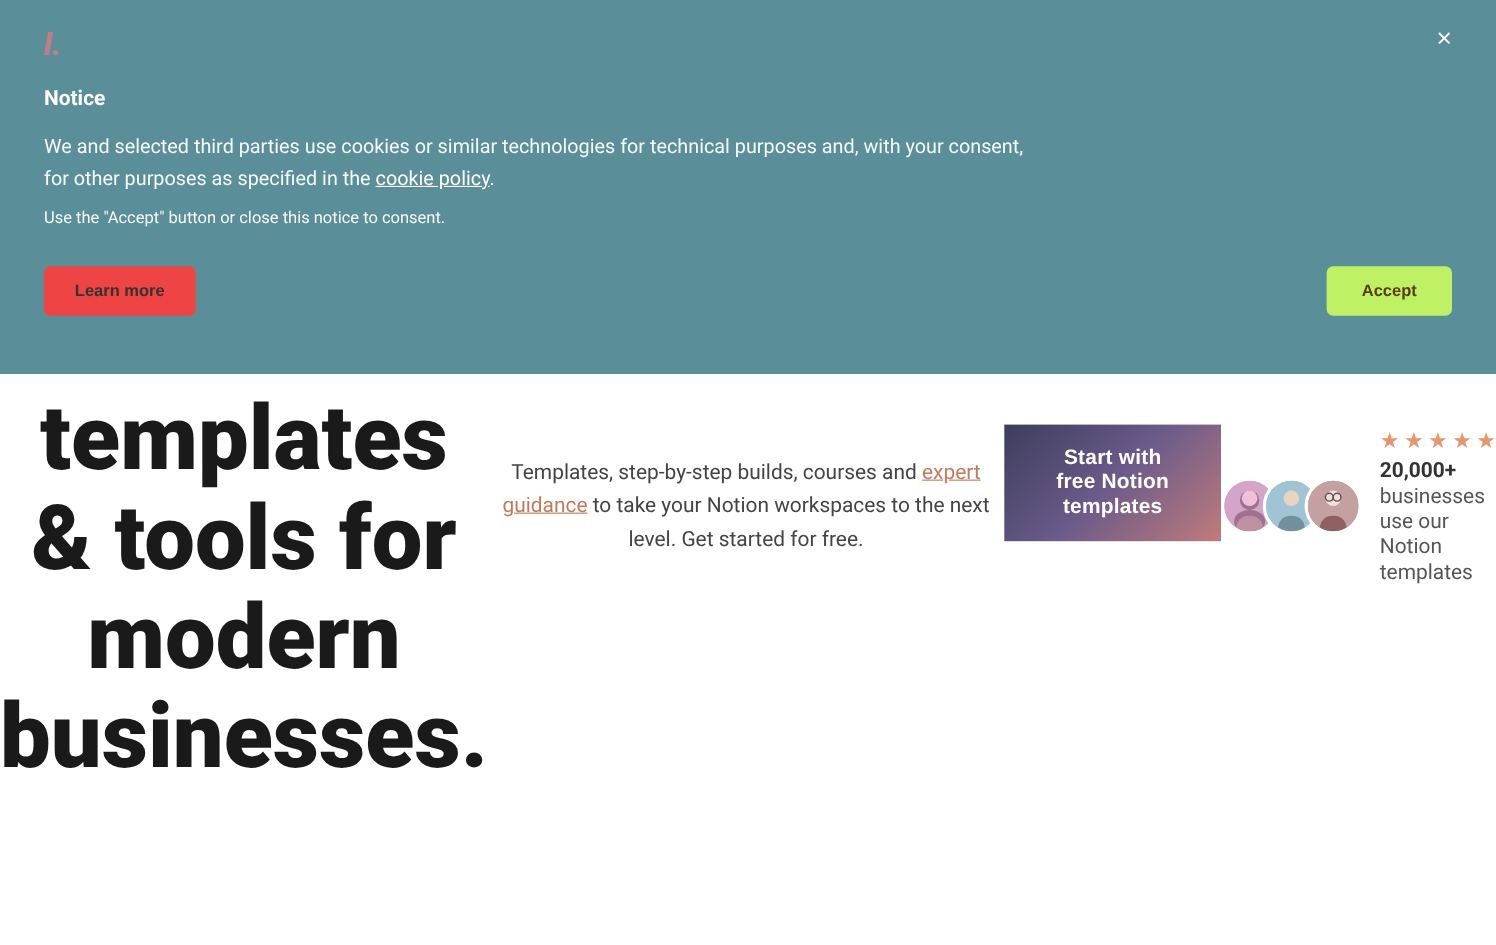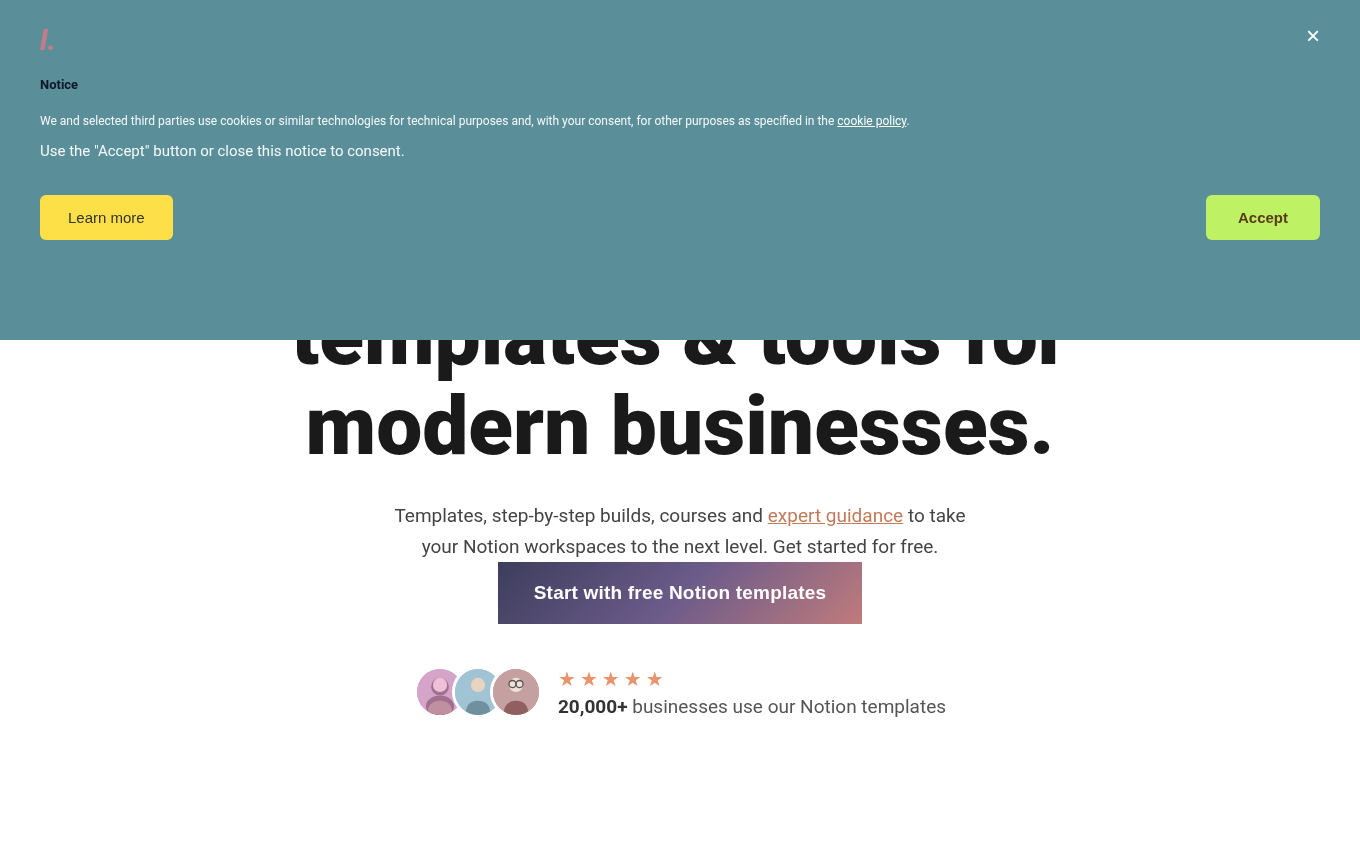--- a/index.html
+++ b/index.html
@@ -27,21 +27,21 @@
     }
 
     
     .hero-section {
       position: absolute;
       top: 0;
       left: 0;
       width: 100%;
       height: 100%;
       display: flex;
-      flex-direction: column;
+      flex-direction: row;
       align-items: center;
       justify-content: center;
       padding-top: 60px;
     }
 
     .hero-title {
       font-size: 82px;
       font-weight: 900;
       color: #1a1a1a;
       text-align: center;
@@ -170,28 +170,28 @@
       right: 40px;
       background: none;
       border: none;
       color: white;
       font-size: 24px;
       cursor: pointer;
       line-height: 1;
     }
 
     .notice-title {
-      font-size: 13px;
+      font-size: 19px;
       font-weight: 700;
-      color: #0f172a;
+      color: #ffffff;
       margin-bottom: 20px;
     }
 
     .notice-body {
-      font-size: 12px;
+      font-size: 18px;
       color: rgba(255,255,255,0.95);
       line-height: 1.6;
       max-width: 900px;
       margin-bottom: 8px;
     }
 
     .notice-body a {
       color: white;
       text-decoration: underline;
     }
@@ -203,26 +203,26 @@
       margin-bottom: 32px;
     }
 
     .cookie-actions {
       display: flex;
       justify-content: space-between;
       align-items: center;
     }
 
     .learn-more-btn {
-      background: #fde047;
+      background: #ef4444;
       color: #333;
       border: none;
       padding: 14px 28px;
       font-size: 15px;
-      font-weight: 400;
+      font-weight: 700;
       border-radius: 6px;
       cursor: pointer;
     }
 
     .accept-btn {
       background: #bef264;
       color: #5a3a1a;
       border: none;
       padding: 14px 32px;
       font-size: 15px;

